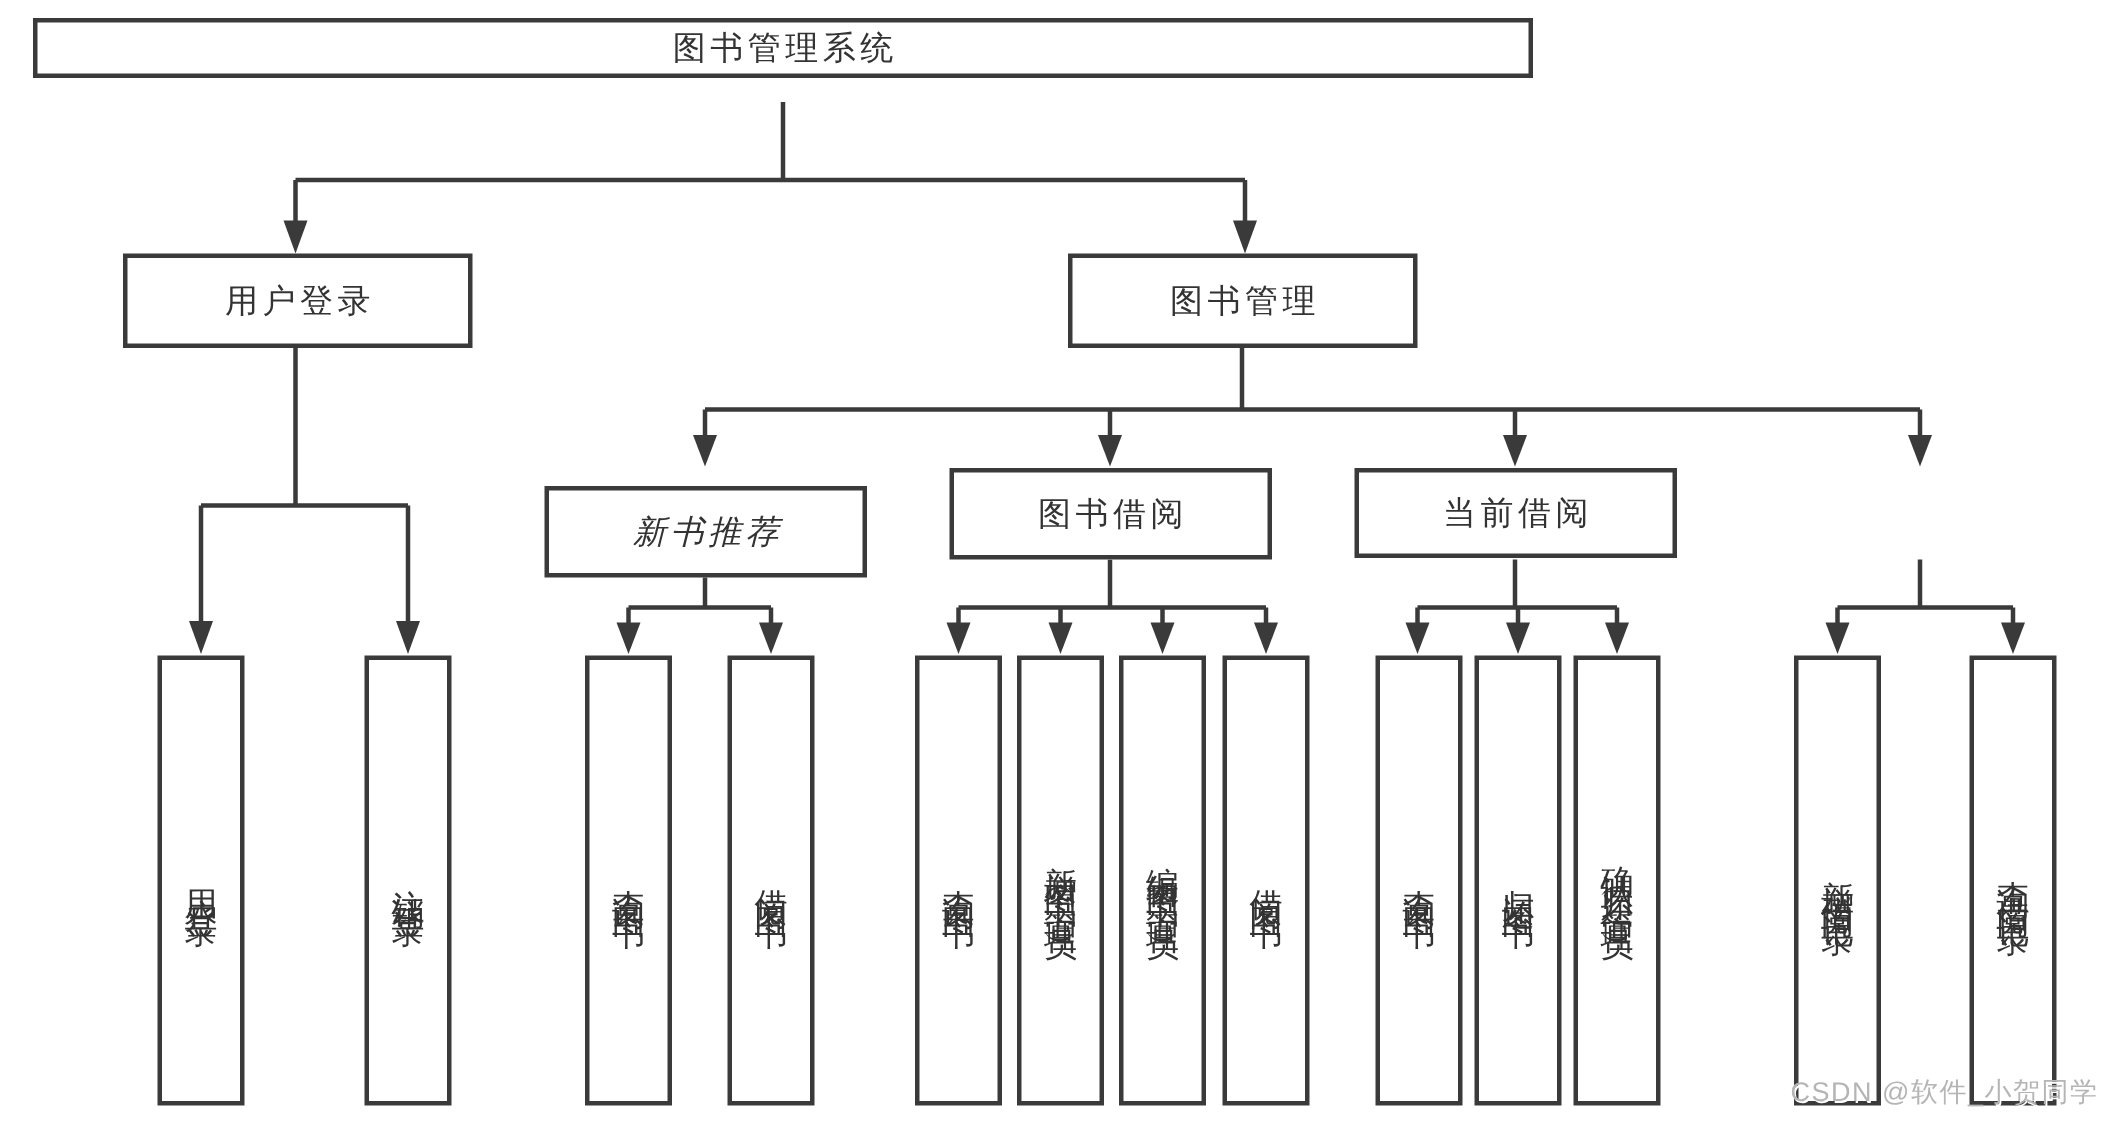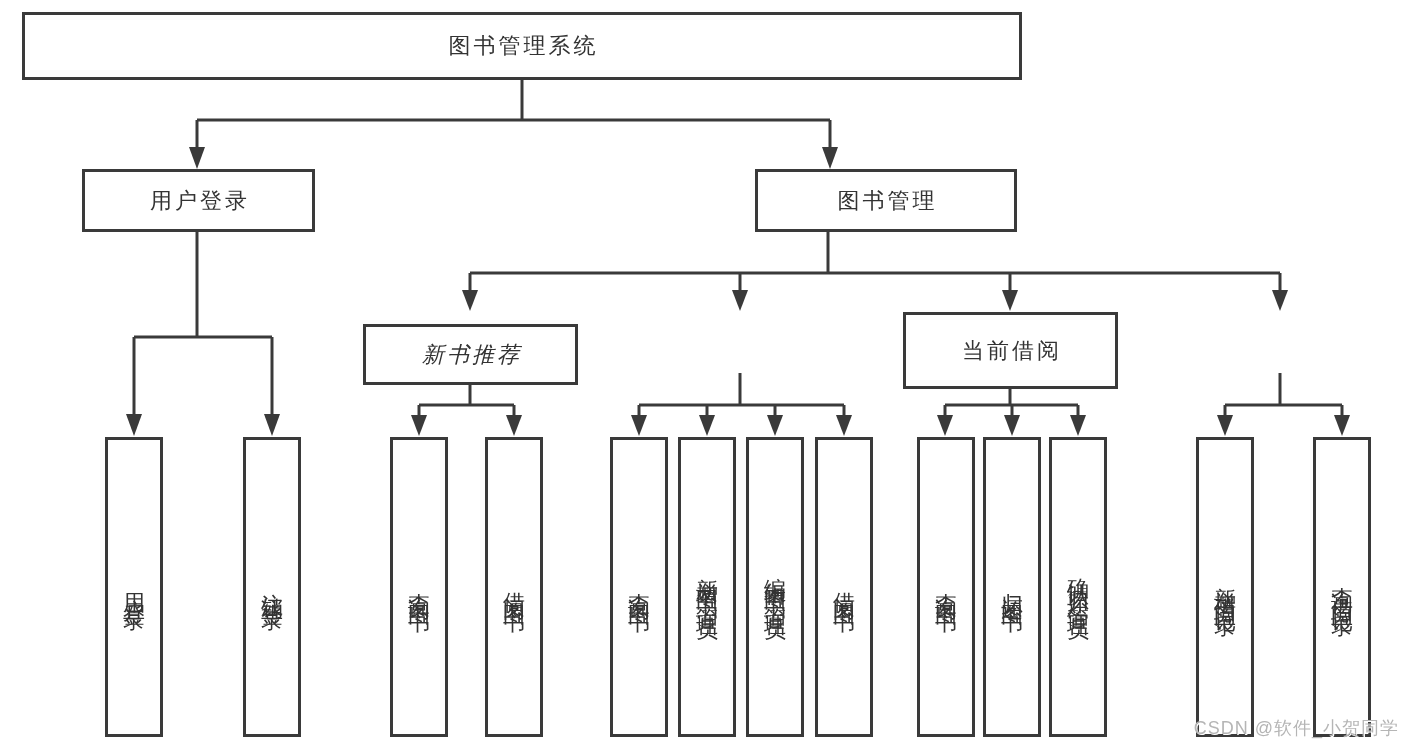--- a/index.html
+++ b/index.html
@@ -44,26 +44,26 @@
     top: 437px;
   }
   .vbox .vtext {
     writing-mode: vertical-rl;
     font-size: 22px;
     letter-spacing: 6px;
     white-space: nowrap;
     line-height: 1;
   }
   
-  .n-root  { left: 22px;  top: 12px;  width: 1000px; height: 68px; }
+  .n-root  { left: 22px;  top: 12px;  width: 1000px; height: 40px; }
   .n-login { left: 82px;  top: 169px; width: 233px;  height: 63px; }
-  .n-mgmt  { left: 712px; top: 169px; width: 262px;  height: 63px; margin-left: 43px; }
+  .n-mgmt  { left: 712px; top: 169px; width: 233px;  height: 63px; }
   .n-rec   { left: 363px;  top: 324px; width: 215px; height: 61px; font-style: italic; }
   .n-bor   { left: 633px;  top: 312px; width: 215px; height: 61px; }
-  .n-cur   { left: 903px;  top: 312px; width: 215px; height: 77px; }
+  .n-cur   { left: 903px;  top: 312px; width: 215px; height: 60px; }
   .n-hist  { left: 1173px; top: 312px; width: 215px; height: 61px; }
   
   .l-1a { left: 105px;  }
   .l-1b { left: 243px;  }
   .l-2a { left: 390px;  }
   .l-2b { left: 485px;  }
   .l-3a { left: 610px;  }
   .l-3b { left: 678px;  }
   .l-3c { left: 746px;  }
   .l-3d { left: 815px;  }
@@ -169,20 +169,23 @@
   <div class="node hbox n-login">
     <span>用户登录</span>
   </div>
   <div class="node hbox n-mgmt">
     <span>图书管理</span>
   </div>
 
   <div class="node hbox n-rec">
     <span>新书推荐</span>
   </div>
+  <div class="node hbox n-bor">
+    <span>图书借阅</span>
+  </div>
   <div class="node hbox n-cur">
     <span>当前借阅</span>
   </div>
 
   <div class="node vbox l-1a">
     <span class="vtext">用户登录</span>
   </div>
   <div class="node vbox l-1b">
     <span class="vtext">注销登录</span>
   </div>

